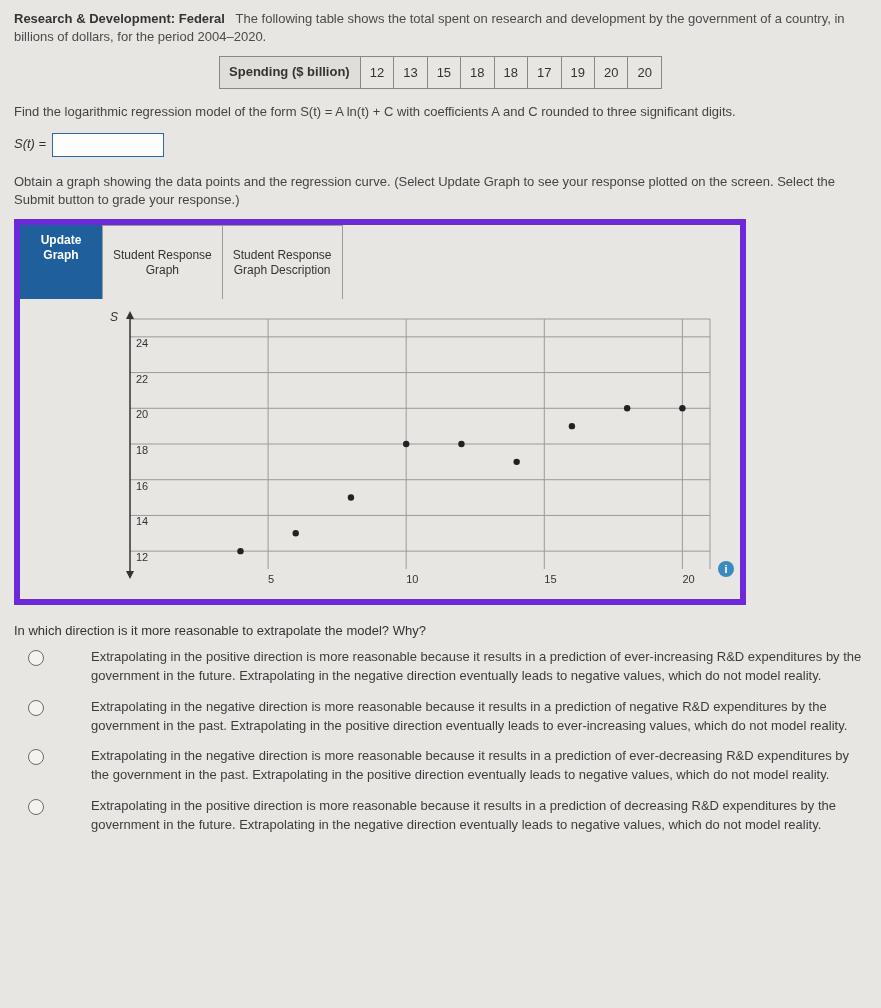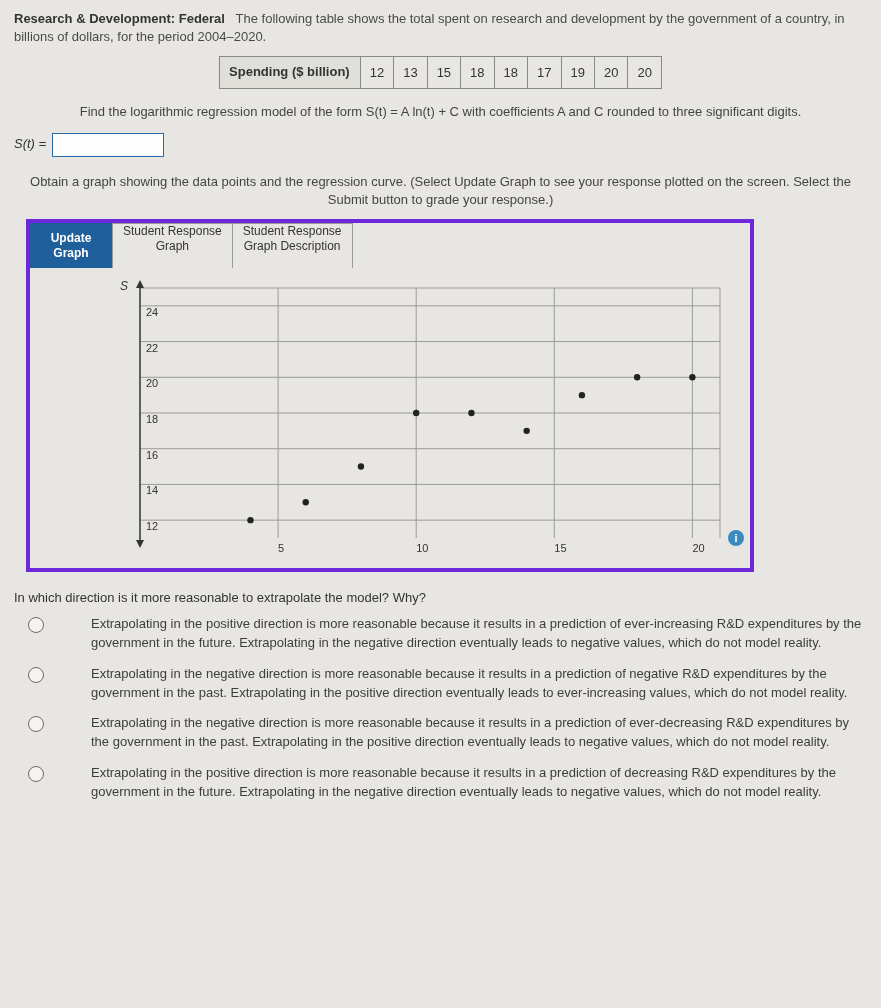--- a/index.html
+++ b/index.html
@@ -25,56 +25,56 @@
     font-size: 13px;
     color: #333;
   }
   .data-table .hdr {
     background: #e0ded8;
     font-weight: bold;
     text-align: right;
     padding-right: 10px;
     line-height: 1.25;
   }
-  .para { margin: 10px 0; line-height: 1.4; color: #444; text-align: center; }
+  .para { margin: 10px 0; line-height: 1.4; color: #444; }
   .eq-line { margin: 12px 0 16px 0; }
   .eq-label { font-style: italic; color: #333; }
   .eq-input {
     display: inline-block;
     width: 110px;
     height: 22px;
     border: 1px solid #2a6aa8;
     background: #fdfdfd;
     vertical-align: middle;
     margin-left: 2px;
   }
   .graph-frame {
-    border: 4px solid #6d28d9;
+    border: 6px solid #6d28d9;
     width: 720px;
     padding: 0;
     position: relative;
-    margin: 6px 0 18px 12px;
+    margin: 6px 0 18px 0;
     background: #e8e6e2;
   }
   .tab-row { display: flex; }
   .update-btn {
     background: #1e5f9c;
     color: #fff;
     font-weight: bold;
     font-size: 12px;
     padding: 8px 10px;
     text-align: center;
     width: 62px;
     line-height: 1.2;
     border-right: 1px solid #888;
   }
   .tab {
     border: 1px solid #9a9a9a;
     border-bottom: none;
-    padding: 0 10px;
+    padding: 22px 10px;
     font-size: 12px;
     text-align: center;
     line-height: 1.2;
     background: #e8e6e2;
     color: #333;
     margin-left: -1px;
   }
   .chart-area {
     position: relative;
     height: 300px;

